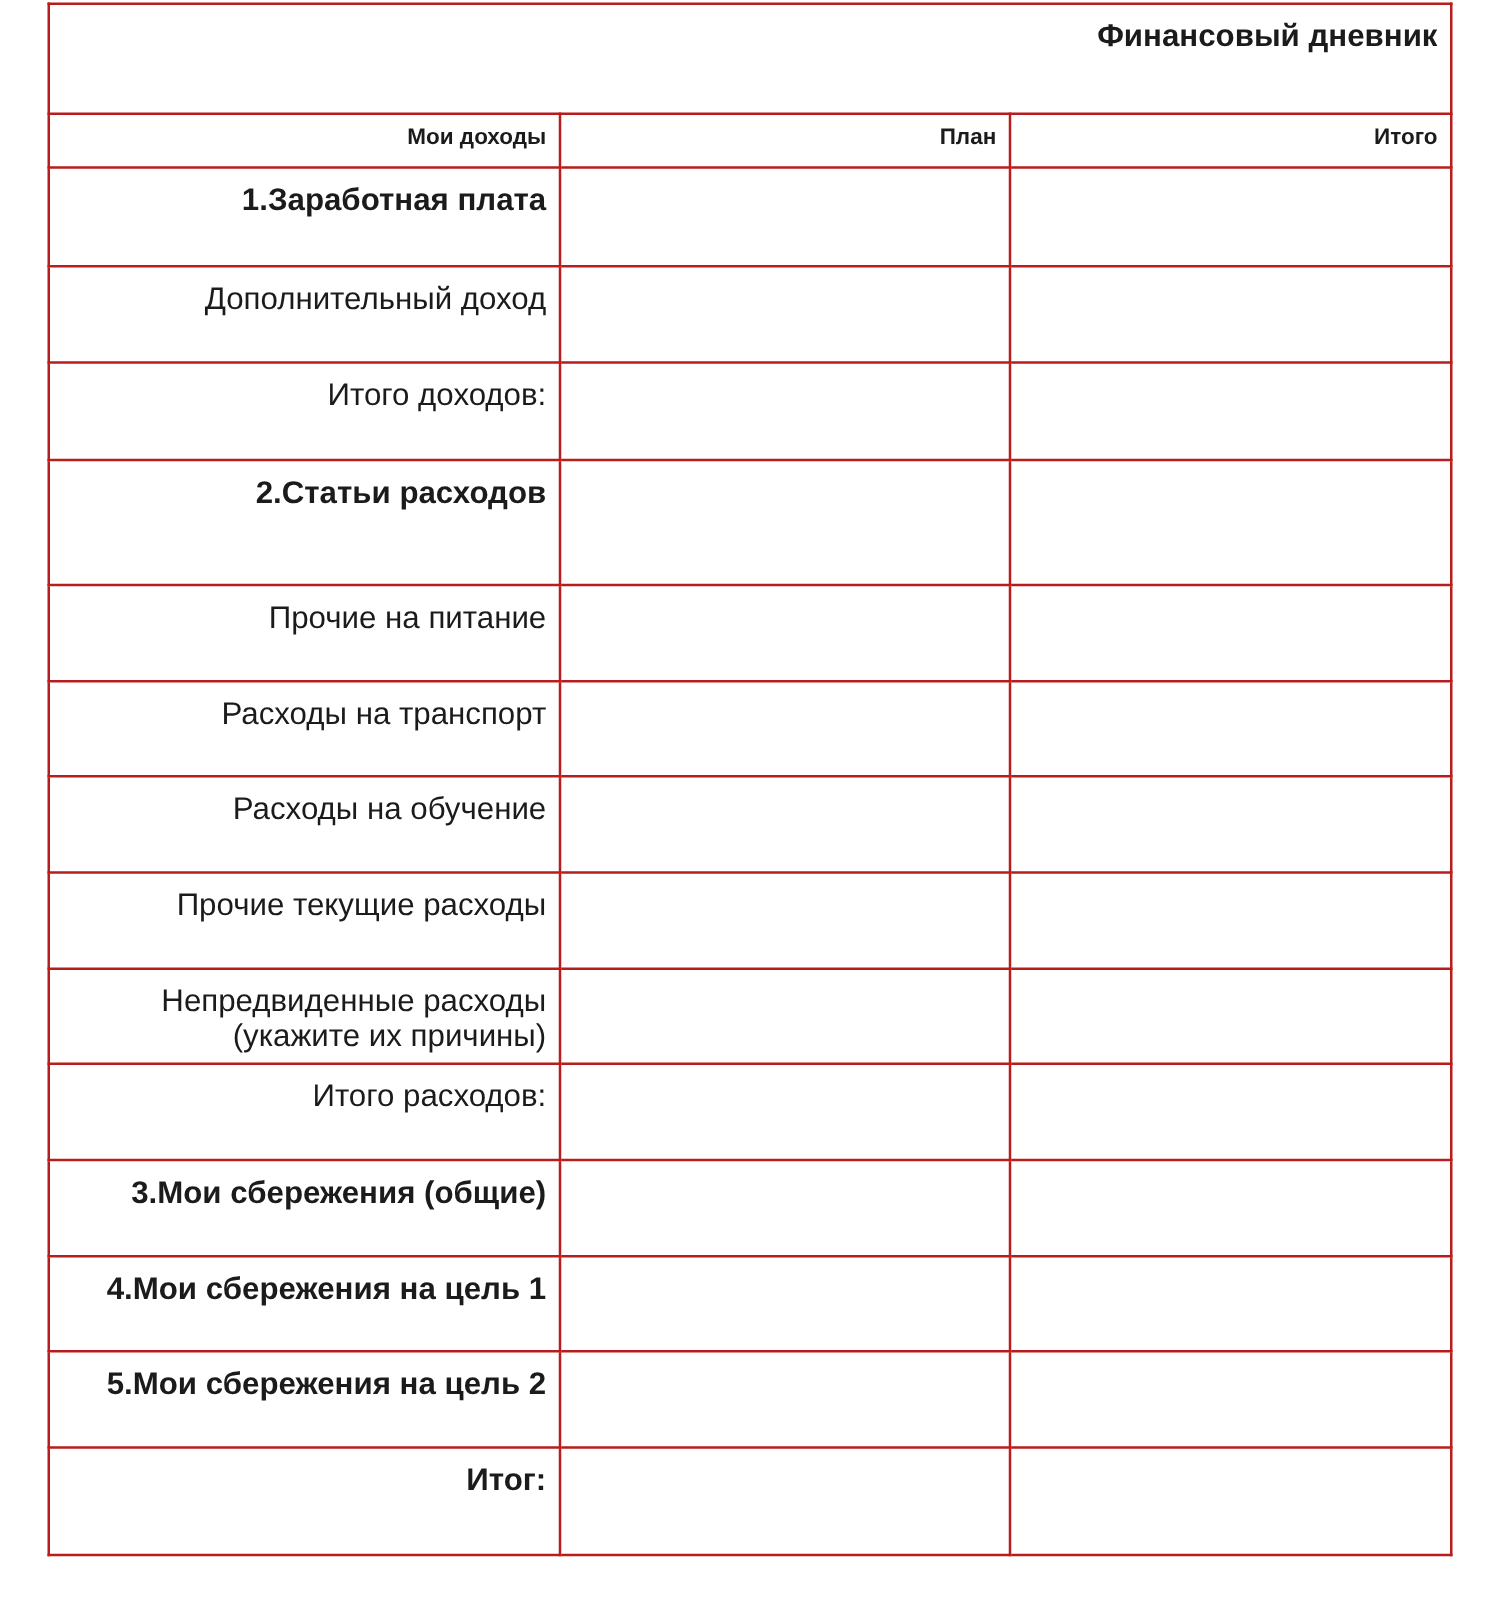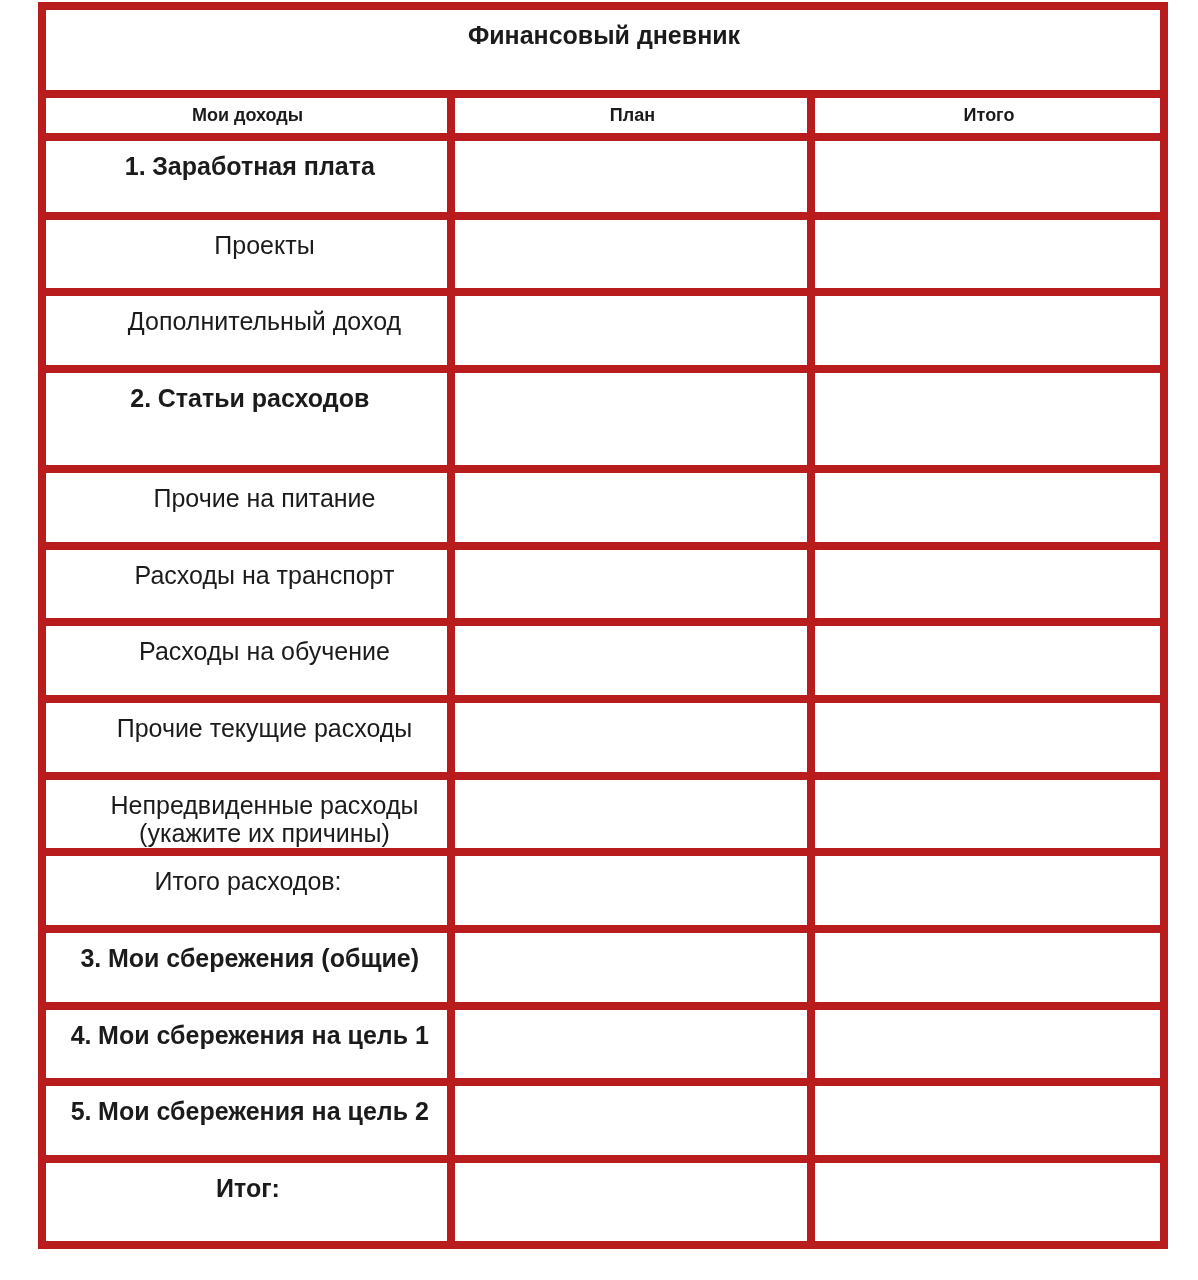--- a/index.html
+++ b/index.html
@@ -11,28 +11,28 @@
     font-family:"Liberation Sans","DejaVu Sans",sans-serif;
     color:#1b1b1b;
   }
   table.diary{
     position:absolute;left:38px;top:2px;
     width:1122px;
     border-collapse:collapse;
     table-layout:fixed;
   }
   table.diary td,table.diary th{
-    border:8px solid #b91c1c;
+    border:2px solid #b91c1c;
     vertical-align:top;
     font-size:25px;
     line-height:1.13;
     padding:11px 10px 0 12px;
     overflow:hidden;
     box-sizing:border-box;
-    text-align:center;
+    text-align:right;
   }
   col.c1{width:409px;}
   col.c2{width:360px;}
   col.c3{width:353px;}
   td.title-cell{
     vertical-align:bottom;
     padding:0 10px 20px 9px;
     font-weight:700;
     font-size:26px;
   }
@@ -71,32 +71,32 @@
       <th class="plan-h">План</th>
       <th class="fact-h">Итого</th>
     </tr>
 
     <tr class="data numbered" style="height:79px">
       <td class="label"><span class="num">1.</span><span>Заработная плата</span></td>
       <td></td>
       <td></td>
     </tr>
 
-    <tr class="data sub" style="height:76px">
-      <td class="label"><span>Проекты</span></td>
-      <td></td>
-      <td></td>
-    </tr>
 
     <tr class="data sub" style="height:77px">
       <td class="label"><span>Дополнительный доход</span></td>
       <td></td>
       <td></td>
     </tr>
 
+    <tr class="data plain" style="height:78px">
+      <td class="label"><span>Итого доходов:</span></td>
+      <td></td>
+      <td></td>
+    </tr>
 
     <tr class="data numbered" style="height:100px">
       <td class="label"><span class="num">2.</span><span>Статьи расходов</span></td>
       <td></td>
       <td></td>
     </tr>
 
     <tr class="data sub" style="height:77px">
       <td class="label"><span>Прочие на питание</span></td>
       <td></td>

